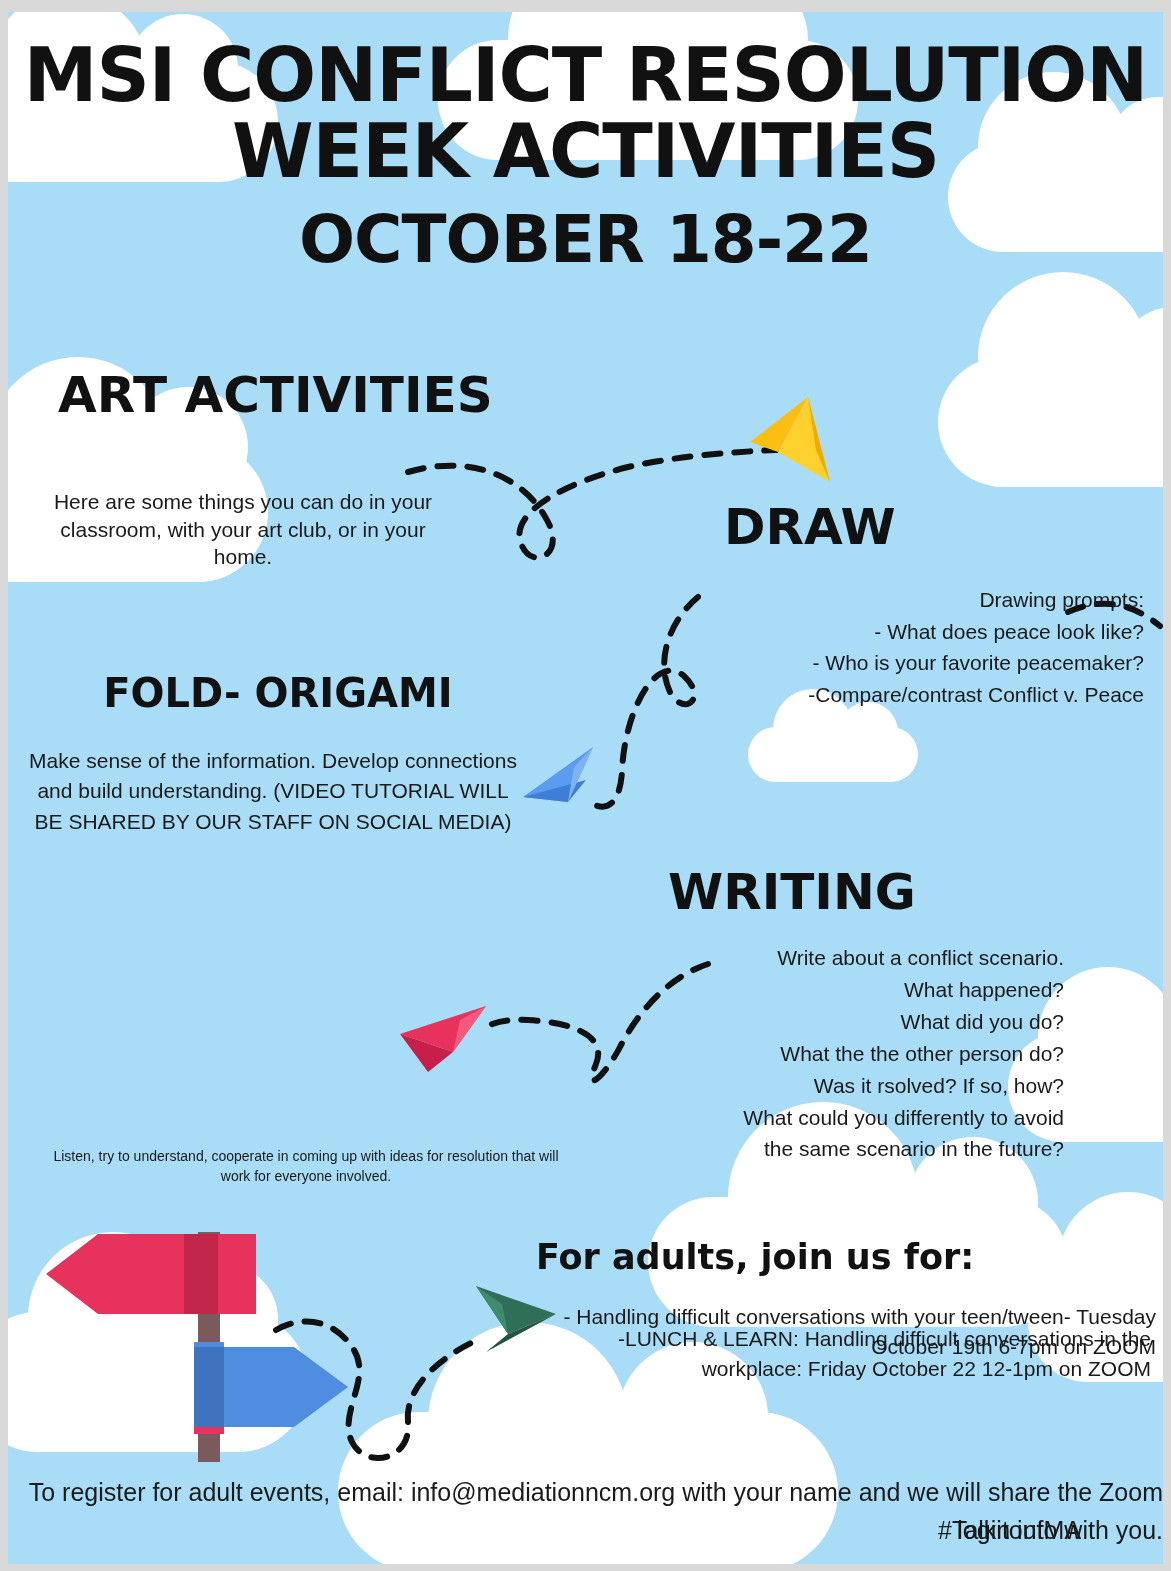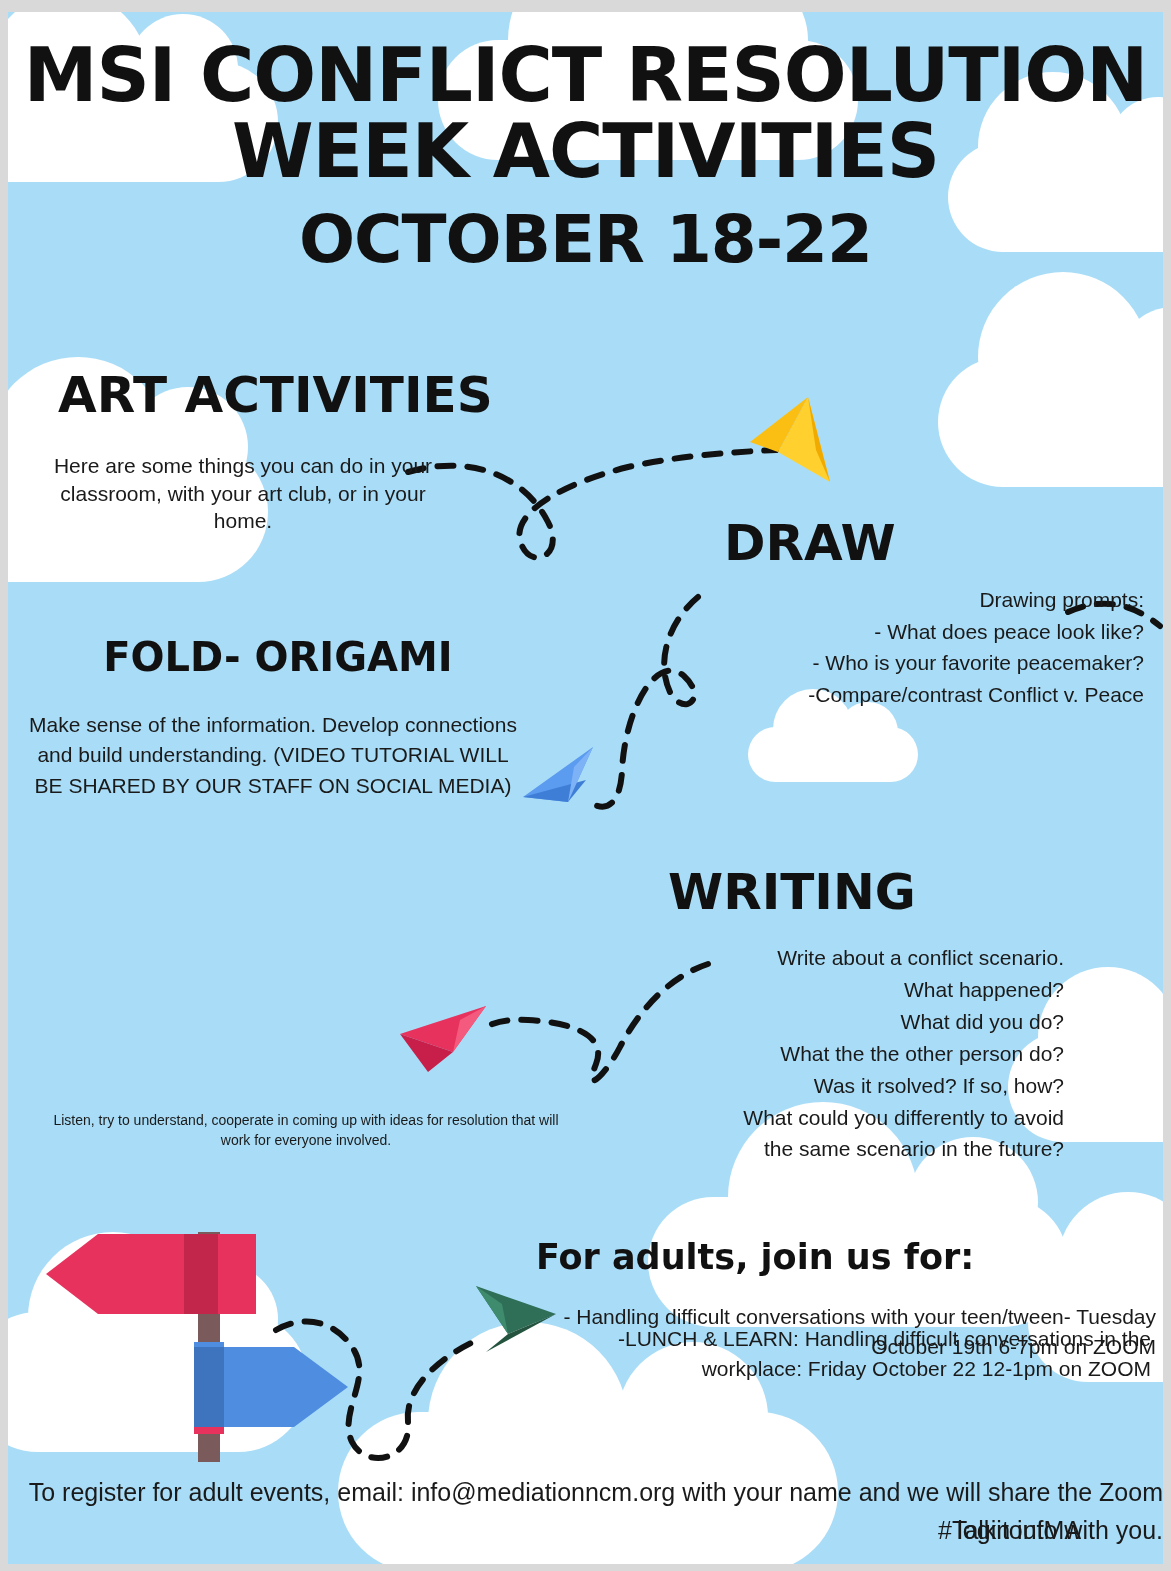--- a/index.html
+++ b/index.html
@@ -104,27 +104,27 @@
     line-height: 1.02;
     z-index: 6;
   }
   .body {
     position: absolute;
     font-family: "Liberation Sans", sans-serif;
     color: #1a1a1a;
     line-height: 1.32;
     z-index: 6;
   }
-  .center { text-align: center; }
+  .center { text-align: center; margin-top: 36px; }
   .left { text-align: right; }
 
   #art-heading { left: 50px; top: 358px; font-size: 50px; }
   #art-body { left: 40px; top: 440px; width: 390px; font-size: 21px; }
 
-  #draw-heading { left: 716px; top: 490px; font-size: 50px; margin-top: 16px; }
+  #draw-heading { left: 716px; top: 490px; font-size: 50px; }
   #draw-body { left: 716px; top: 572px; width: 420px; font-size: 21px; line-height: 1.5; }
 
   #fold-heading { left: 60px; top: 625px; width: 420px; font-size: 40px; }
   #fold-body { left: 20px; top: 698px; width: 490px; font-size: 21px; line-height: 1.45; }
 
   #roleplay-heading { left: 60px; top: 865px; width: 330px; font-size: 41px; line-height: 1.18; }
   #roleplay-body { left: 38px; top: 1098px; width: 520px; font-size: 14px; line-height: 1.45; }
 
   #writing-heading { left: 660px; top: 855px; font-size: 50px; }
   #writing-body { left: 716px; top: 930px; width: 340px; font-size: 21px; line-height: 1.52; }

